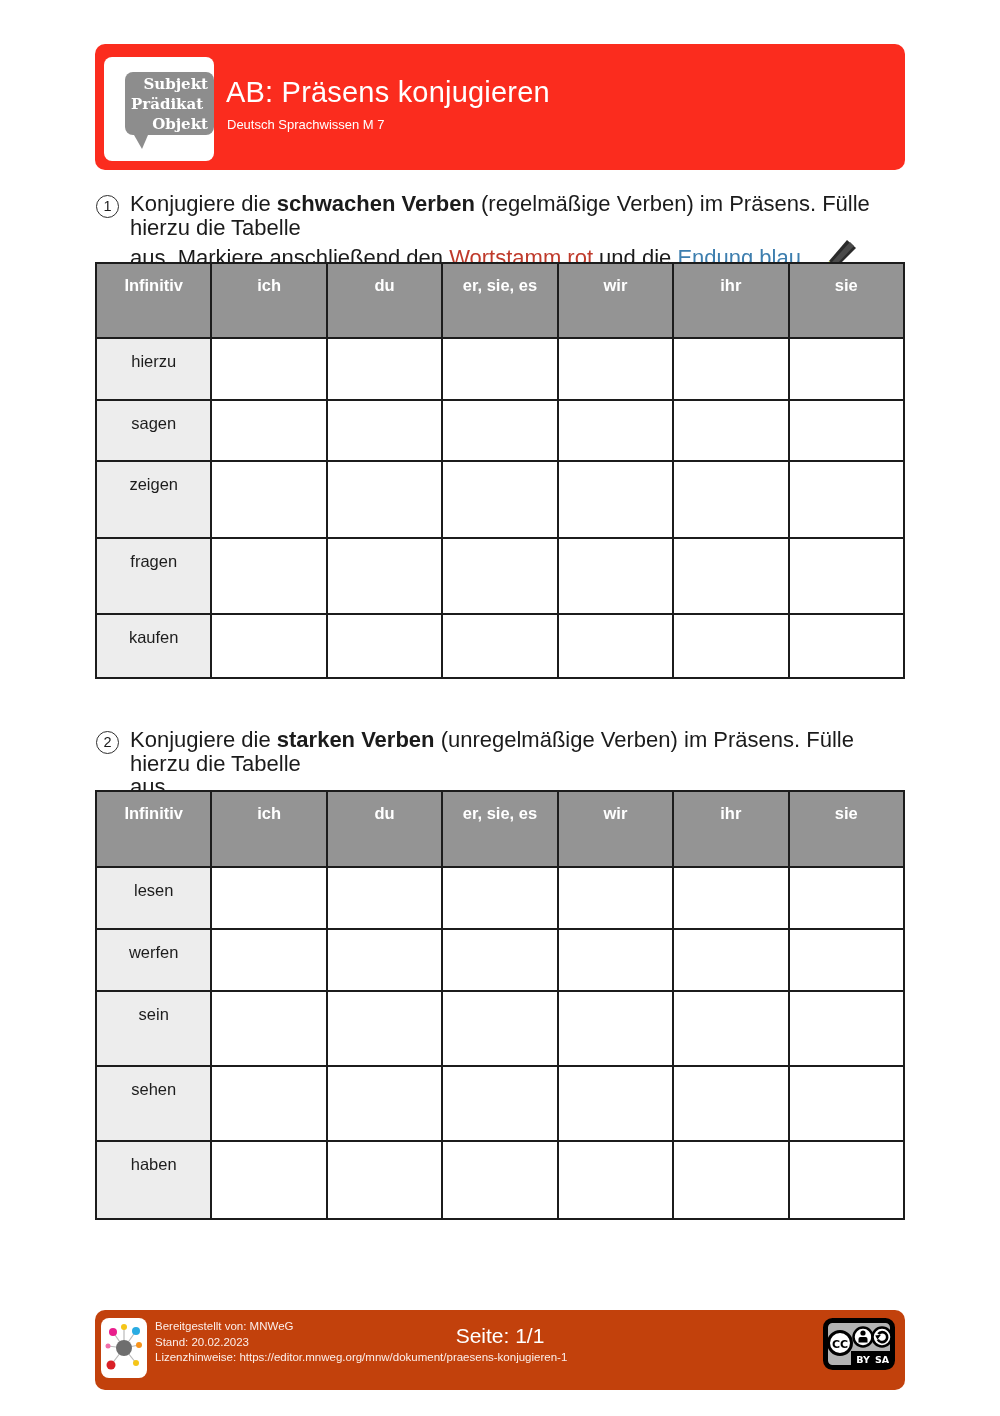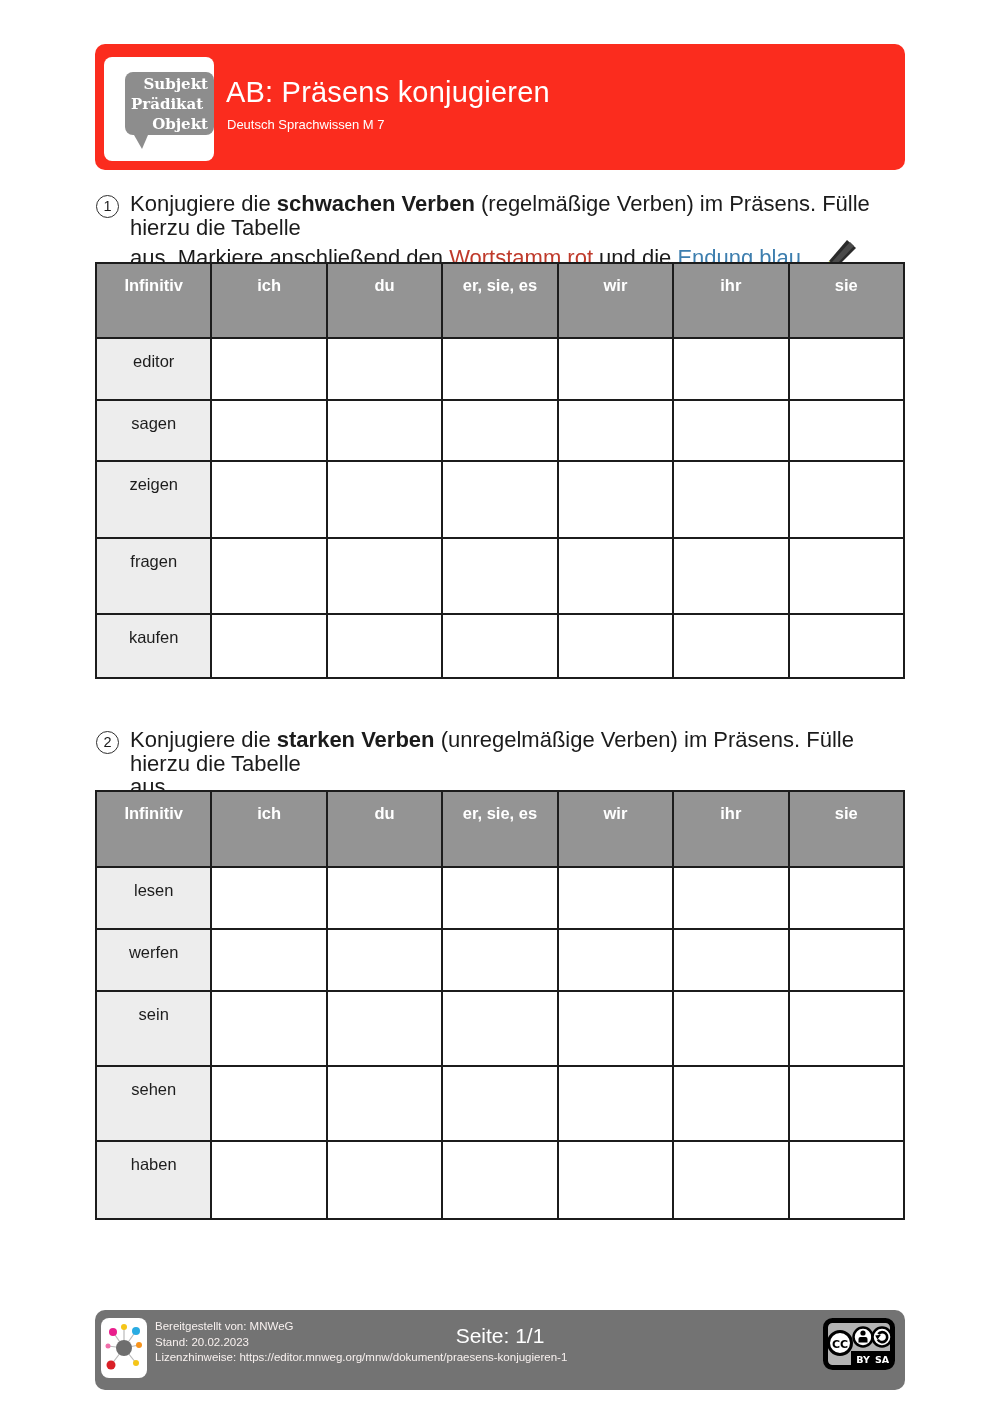--- a/index.html
+++ b/index.html
@@ -78,21 +78,21 @@
   .t1 tbody tr:nth-child(1){height:62px;} .t1 tbody tr:nth-child(2){height:61px;}
   .t1 tbody tr:nth-child(3){height:77px;} .t1 tbody tr:nth-child(4){height:76px;}
   .t1 tbody tr:nth-child(5){height:64px;}
   .t2 tbody tr:nth-child(1){height:62px;} .t2 tbody tr:nth-child(2){height:62px;}
   .t2 tbody tr:nth-child(3){height:75px;} .t2 tbody tr:nth-child(4){height:75px;}
   .t2 tbody tr:nth-child(5){height:78px;}
 
   
   .footer {
     position:absolute; left:95px; top:1310px; width:810px; height:80px;
-    background:#737373; border-radius:10px;
+    background:#c2410c; border-radius:10px;
   }
   .footer-logo {
     position:absolute; left:6px; top:8px; width:46px; height:60px;
     background:#ffffff; border-radius:8px;
   }
   .footer-lines {
     position:absolute; left:60px; top:9px;
     font-size:11.5px; line-height:15.5px; color:rgba(255,248,246,.95);
   }
   .footer-page {
@@ -135,21 +135,21 @@
       <th>ich</th>
       <th>du</th>
       <th>er, sie, es</th>
       <th>wir</th>
       <th>ihr</th>
       <th>sie</th>
     </tr>
   </thead>
   <tbody>
     <tr>
-      <td class="label">editor</td>
+      <td class="label">hierzu</td>
       <td class="blank"></td>
         <td class="blank"></td>
         <td class="blank"></td>
         <td class="blank"></td>
         <td class="blank"></td>
         <td class="blank"></td>
     </tr>
     <tr>
       <td class="label">sagen</td>
       <td class="blank"></td>

